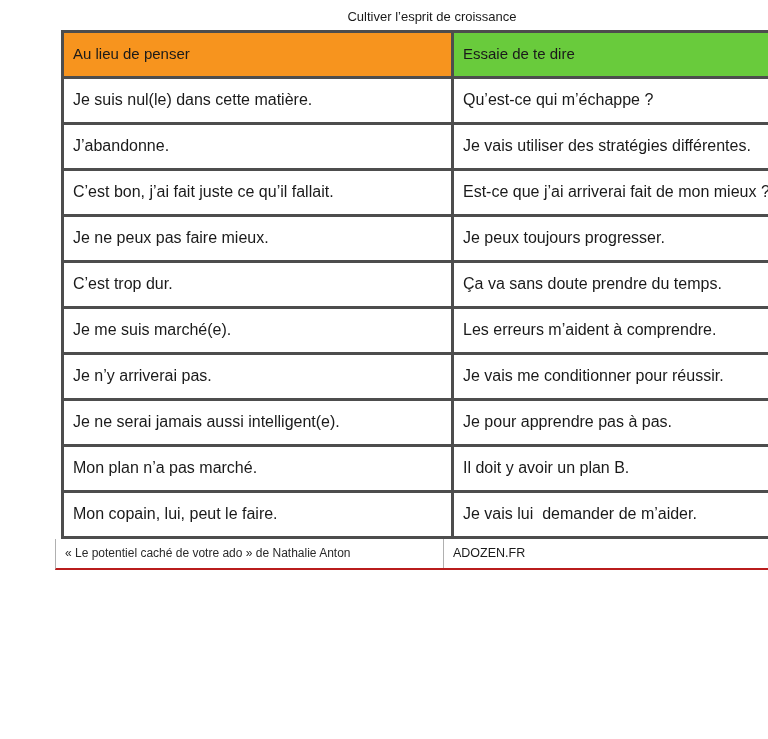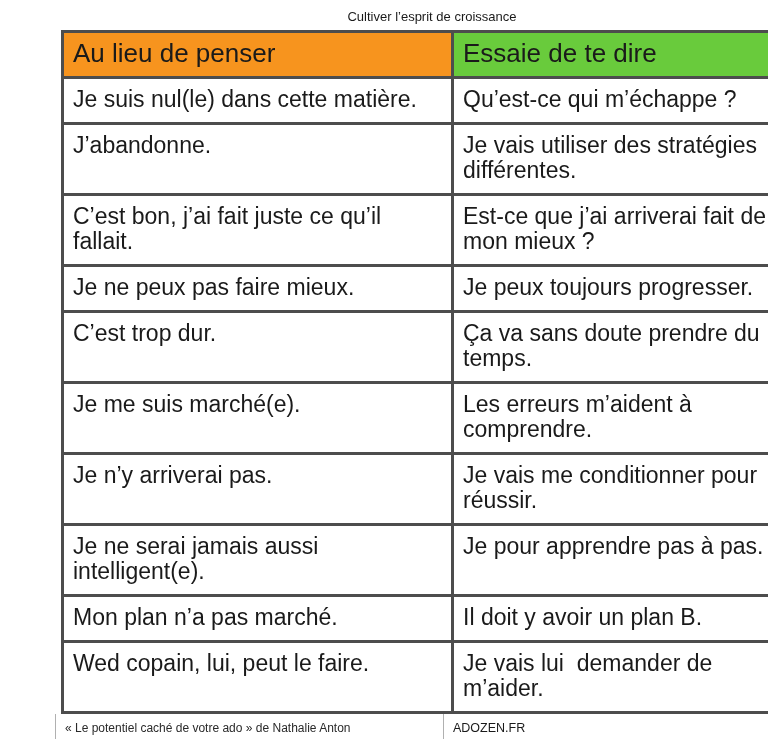--- a/index.html
+++ b/index.html
@@ -26,29 +26,29 @@
     border-collapse: collapse;
     table-layout: fixed;
     width: 739px;
     margin: 6px 0 0 13px;
   }
   table.grid th, table.grid td {
     border: 3px solid #4d4d4d;
     vertical-align: top;
     text-align: left;
     padding: 8px 8px 10px 9px;
-    font-size: 23px;
+    font-size: 16px;
     line-height: 25px;
     font-weight: normal;
     color: #1a1a1a;
     white-space: pre-wrap;
     overflow: hidden;
   }
   table.grid th {
-    font-size: 26px;
+    font-size: 15px;
   }
   .th-left  { background: #f7941e; }
   .th-right { background: #69cb3c; }
   .tfooter {
     width: 759px;
     margin-left: 7px;
     display: flex;
     border-left: 1px solid #b0b0b0;
     border-right: 1px solid #b0b0b0;
     border-bottom: 2px solid #b91c1c;
@@ -120,21 +120,21 @@
         </tr>
         <tr>
           <td>Je ne serai jamais aussi intelligent(e).</td>
           <td>Je pour apprendre pas à pas.</td>
         </tr>
         <tr>
           <td>Mon plan n’a pas marché.</td>
           <td>Il doit y avoir un plan B.</td>
         </tr>
         <tr>
-          <td>Wed copain, lui, peut le faire.</td>
+          <td>Mon copain, lui, peut le faire.</td>
           <td>Je vais lui  demander de m’aider.</td>
         </tr>
       </tbody>
   </table>
 
   <div class="tfooter">
     <div class="fcell f-left">« Le potentiel caché de votre ado » de Nathalie Anton</div>
     <div class="fcell f-right">ADOZEN.FR</div>
   </div>
 

